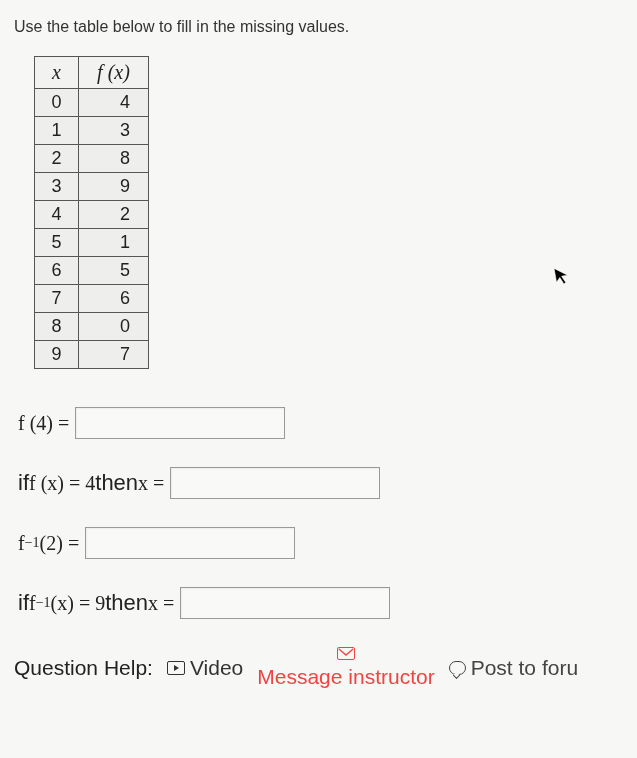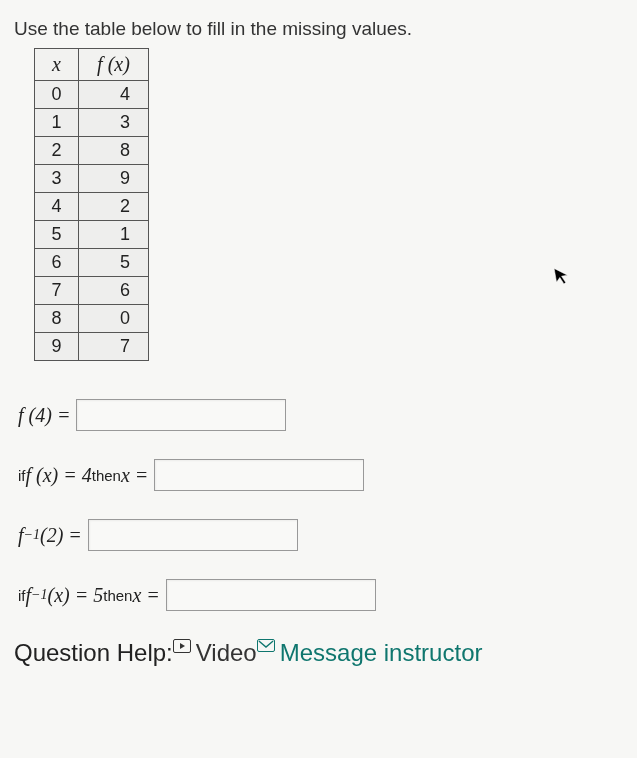--- a/index.html
+++ b/index.html
@@ -7,22 +7,22 @@
       font-family: Arial, Helvetica, sans-serif;
       background: #f7f7f5;
       padding: 18px 14px;
       color: #222;
       width: 637px;
       height: 758px;
       overflow: hidden;
       position: relative;
     }
     .prompt {
-      font-size: 19px;
-      margin-bottom: 8px;
+      font-size: 16px;
+      margin-bottom: 20px;
       color: #333;
     }
     .func-table {
       border-collapse: collapse;
       margin-left: 20px;
       margin-bottom: 38px;
       background: #fff;
     }
     .func-table th, .func-table td {
       border: 1px solid #555;
@@ -45,48 +45,48 @@
     
     .question-row {
       margin: 0 0 28px 4px;
       font-size: 20px;
       font-family: 'Times New Roman', serif;
       display: flex;
       align-items: center;
       flex-wrap: wrap;
     }
     .question-row .math {
-      font-style: italic;
     }
     .question-row .roman {
       font-family: Arial, Helvetica, sans-serif;
-      font-size: 15px;
+      font-size: 22px;
       font-style: normal;
     }
     .answer-input {
       display: inline-block;
       border: 1px solid #999;
       background: #f9f9f7;
       height: 32px;
       width: 210px;
       margin-left: 6px;
       box-shadow: inset 1px 1px 2px rgba(0,0,0,0.05);
     }
     sup { font-size: 0.7em; vertical-align: super; line-height: 0; }
     
     .help-row {
-      font-size: 24px;
+      font-size: 21px;
       margin-top: 8px;
       display: flex;
       align-items: center;
+      gap: 14px;
       white-space: nowrap;
     }
-    .help-link { display: inline-flex; gap: 5px; cursor: pointer; }
+    .help-link { display: inline-flex; align-items: center; gap: 5px; cursor: pointer; }
     .help-link.video { color: #333; }
-    .help-link.msg { color: #0f766e; }
+    .help-link.msg { color: #ef4444; flex-direction: column; }
     .help-link.post { color: #444; }
     .icon-box {
       display: inline-flex; align-items: center; justify-content: center;
       width: 18px; height: 14px; border: 1.5px solid currentColor; border-radius: 2px;
     }
     .icon-play::after {
       content: ""; display: block; width: 0; height: 0;
       border-left: 5px solid currentColor; border-top: 3px solid transparent; border-bottom: 3px solid transparent;
       margin-left: 1px;
     }
@@ -186,39 +186,43 @@
   <span class="math">f</span>
     <sup class="math">−1</sup>
     <span class="math"> (2) =</span>
   <span class="answer-input"></span>
 </div>
 
 <div class="question-row">
   <span class="roman">if </span>
   <span class="math">f</span>
     <sup class="math">−1</sup>
-    <span class="math"> (x) = 5</span>
+    <span class="math"> (x) = 9</span>
   <span class="roman"> then </span>
   <span class="math">x =</span>
   <span class="answer-input"></span>
 </div>
 
 <div class="help-row">
   <span>Question Help:</span>
   <span class="help-link video">
     <span class="icon-box icon-play"></span>
     <span>Video</span>
   </span>
   <span class="help-link msg">
     <span class="icon-env">
       <svg viewBox="0 0 18 13">
           <polyline points="1,1 9,8 17,1" fill="none" stroke="currentColor" stroke-width="1.5"></polyline>
         </svg>
     </span>
     <span>Message instructor</span>
   </span>
+  <span class="help-link post">
+    <span class="icon-bubble"></span>
+    <span>Post to foru</span>
+  </span>
 </div>
 
 <div class="cursor">
   <svg width="16" height="20" viewBox="0 0 16 20">
       <path d="M1 1 L1 15 L5 11 L8 18 L10 17 L7 10 L13 10 Z" fill="#000" stroke="#fff" stroke-width="0.5"></path>
     </svg>
 </div>
 
 </body></html>

